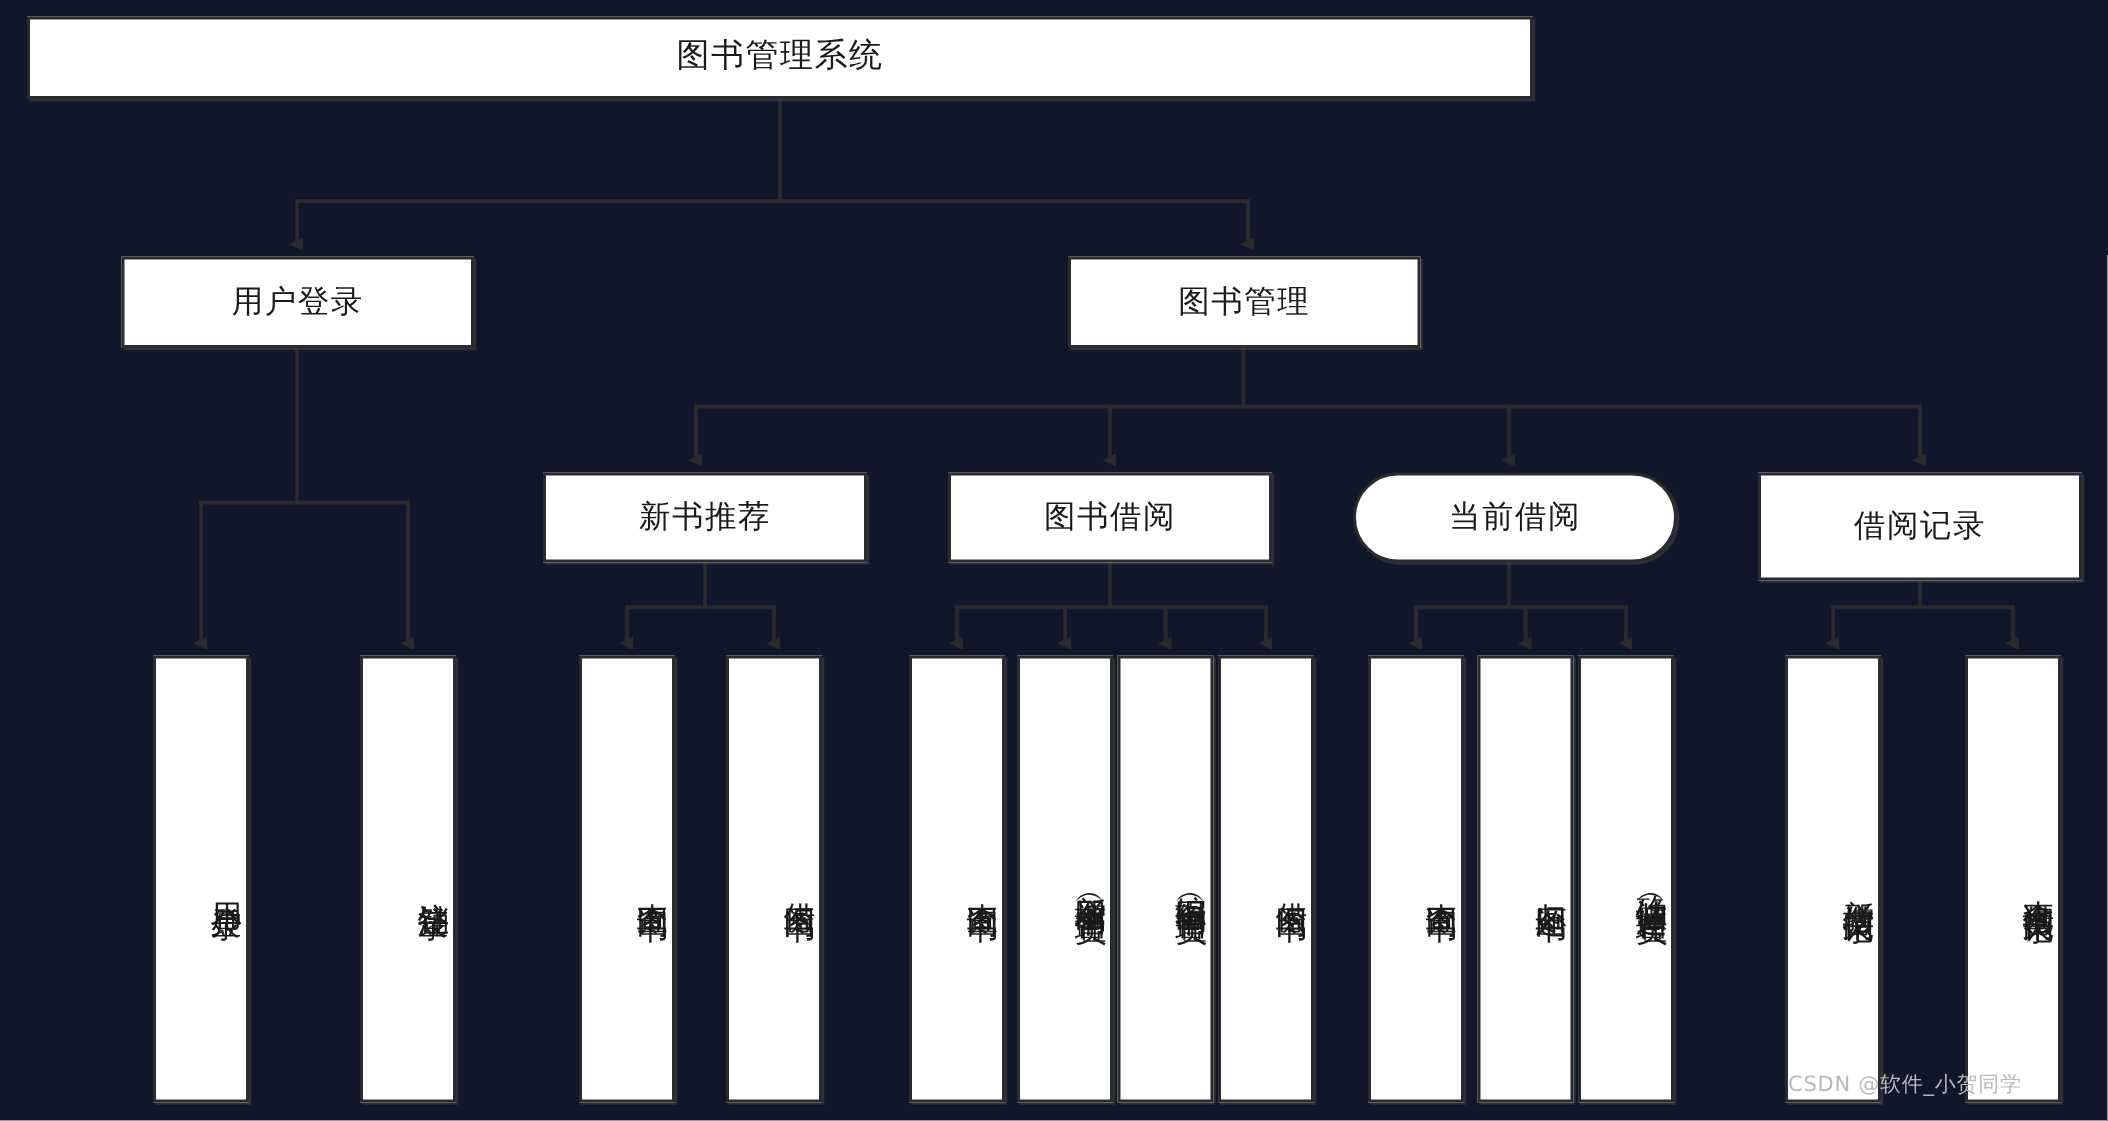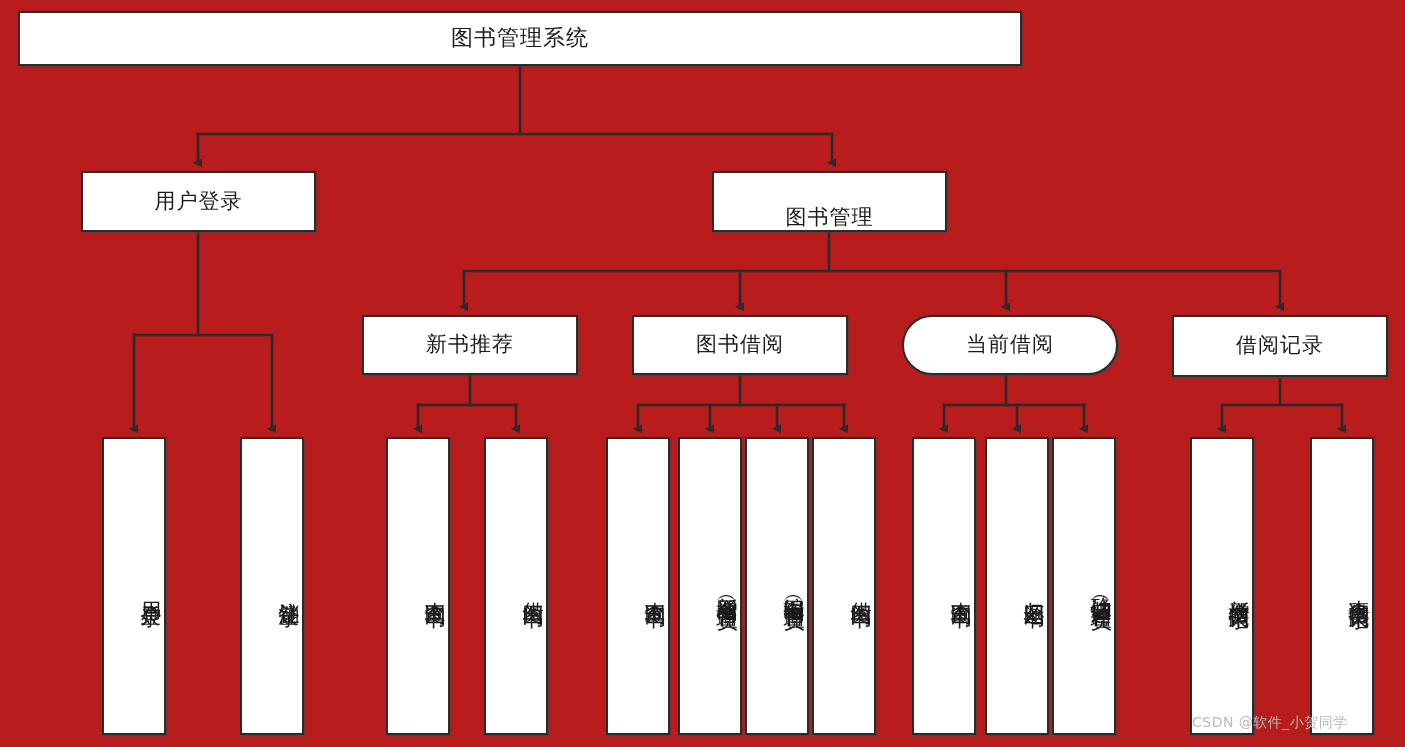--- a/index.html
+++ b/index.html
@@ -7,21 +7,21 @@
     padding: 0;
     background: #ffffff;
   }
   body {
     font-family: "DejaVu Sans", "Liberation Sans", sans-serif;
   }
   #canvas {
     position: relative;
     width: 1405px;
     height: 747px;
-    background: #b91c1c;
+    background: #0f172a;
     overflow: hidden;
   }
   #edges {
     position: absolute;
     left: 0;
     top: 0;
     width: 1405px;
     height: 747px;
     pointer-events: none;
   }
@@ -127,34 +127,34 @@
     </g>
   </svg>
 
   <div class="node node-h node-root" style="left: 18px; top: 11px; width: 1004px; height: 55px; border-color: rgb(43, 43, 43); background: rgb(255, 255, 255); color: rgb(26, 26, 26);">
     <span>图书管理系统</span>
   </div>
 
   <div class="node node-h" style="left: 81px; top: 171px; width: 235px; height: 61px; border-color: rgb(43, 43, 43); background: rgb(255, 255, 255); color: rgb(26, 26, 26);">
     <span>用户登录</span>
   </div>
-  <div class="node node-h" style="left: 712px; top: 171px; width: 235px; height: 61px; border-color: rgb(43, 43, 43); background: rgb(255, 255, 255); color: rgb(26, 26, 26); align-items: flex-end;">
+  <div class="node node-h" style="left: 712px; top: 171px; width: 235px; height: 61px; border-color: rgb(43, 43, 43); background: rgb(255, 255, 255); color: rgb(26, 26, 26);">
     <span>图书管理</span>
   </div>
 
   <div class="node node-h" style="left: 632px; top: 315px; width: 216px; height: 60px; border-color: rgb(43, 43, 43); background: rgb(255, 255, 255); color: rgb(26, 26, 26);">
     <span>图书借阅</span>
   </div>
   <div class="node node-h" style="left: 362px; top: 315px; width: 216px; height: 60px; border-color: rgb(43, 43, 43); background: rgb(255, 255, 255); color: rgb(26, 26, 26);">
     <span>新书推荐</span>
   </div>
   <div class="node node-h" style="left: 902px; top: 315px; width: 216px; height: 60px; border-color: rgb(43, 43, 43); background: rgb(255, 255, 255); color: rgb(26, 26, 26); border-radius: 30px;">
     <span>当前借阅</span>
   </div>
-  <div class="node node-h" style="left: 1172px; top: 315px; width: 216px; height: 62px; border-color: rgb(43, 43, 43); background: rgb(255, 255, 255); color: rgb(26, 26, 26);">
+  <div class="node node-h" style="left: 1172px; top: 315px; width: 216px; height: 72px; border-color: rgb(43, 43, 43); background: rgb(255, 255, 255); color: rgb(26, 26, 26);">
     <span>借阅记录</span>
   </div>
 
   <div class="node node-v" style="left: 102px; top: 437px; width: 64px; height: 298px; border-color: rgb(43, 43, 43); background: rgb(255, 255, 255); color: rgb(26, 26, 26);">
     <span>用户登录</span>
   </div>
   <div class="node node-v" style="left: 240px; top: 437px; width: 64px; height: 298px; border-color: rgb(43, 43, 43); background: rgb(255, 255, 255); color: rgb(26, 26, 26);">
     <span>注销登录</span>
   </div>
   <div class="node node-v" style="left: 386px; top: 437px; width: 64px; height: 298px; border-color: rgb(43, 43, 43); background: rgb(255, 255, 255); color: rgb(26, 26, 26);">

